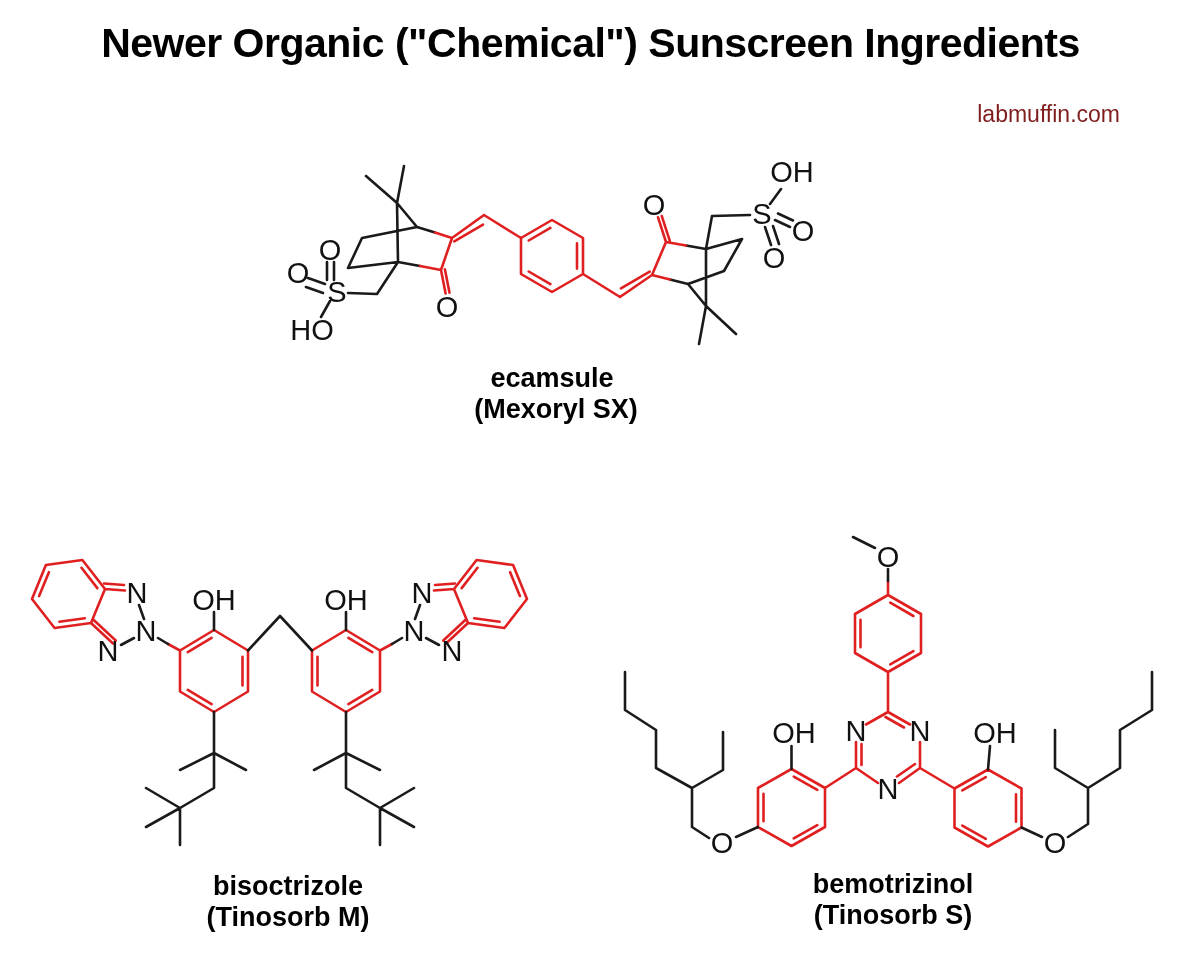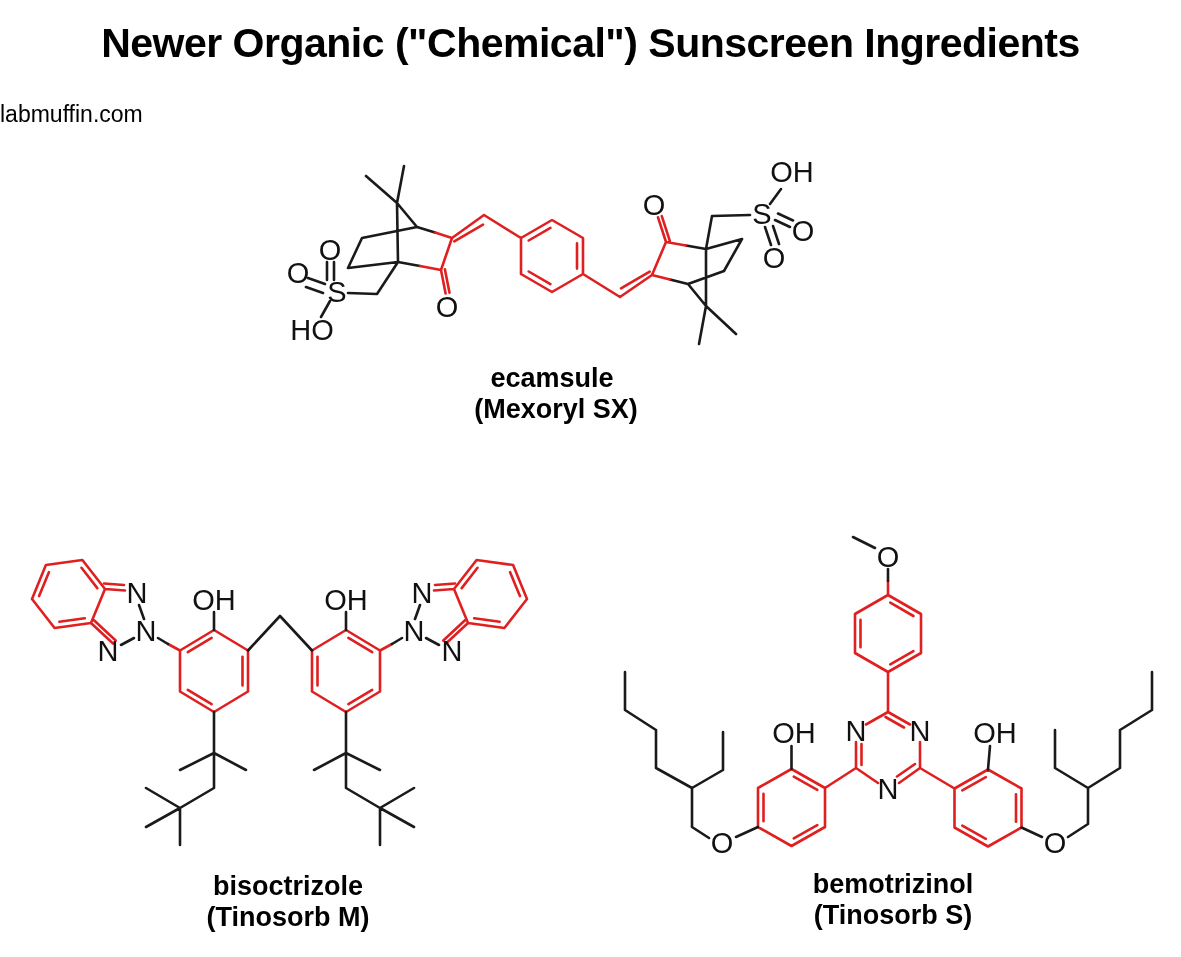--- a/index.html
+++ b/index.html
@@ -1,21 +1,21 @@
 <!DOCTYPE html>
 <html><head>
 <meta charset="utf-8">
 <style>
   html,body{margin:0;padding:0;background:#ffffff;}
   .page{position:relative;width:1181px;height:957px;background:#fff;overflow:hidden;
         font-family:"Liberation Sans", sans-serif;}
   .fig-title{position:absolute;top:20px;left:0;right:0;text-align:center;
              font-size:41px;font-weight:bold;color:#000;letter-spacing:-0.5px;}
-  .watermark{position:absolute;top:101px;left:0;width:1104px;text-align:left;
-             font-size:23px;color:#000000;}
+  .watermark{position:absolute;top:101px;left:16px;width:1104px;text-align:right;
+             font-size:23px;color:#7f1d1d;}
   svg{position:absolute;top:0;left:0;}
   .bond-bk{stroke:#1a1a1a;stroke-width:2.6;fill:none;stroke-linecap:round;stroke-linejoin:round;}
   .bond-rd{stroke:#e02020;stroke-width:2.6;fill:none;stroke-linecap:round;stroke-linejoin:round;}
   .atom{font-family:"Liberation Sans", sans-serif;font-size:29px;fill:#111;
         text-anchor:middle;dominant-baseline:central;}
   .mol-name{font-family:"Liberation Sans", sans-serif;font-size:27px;font-weight:bold;fill:#000;
         text-anchor:middle;}
 </style>
 </head>
 <body>

